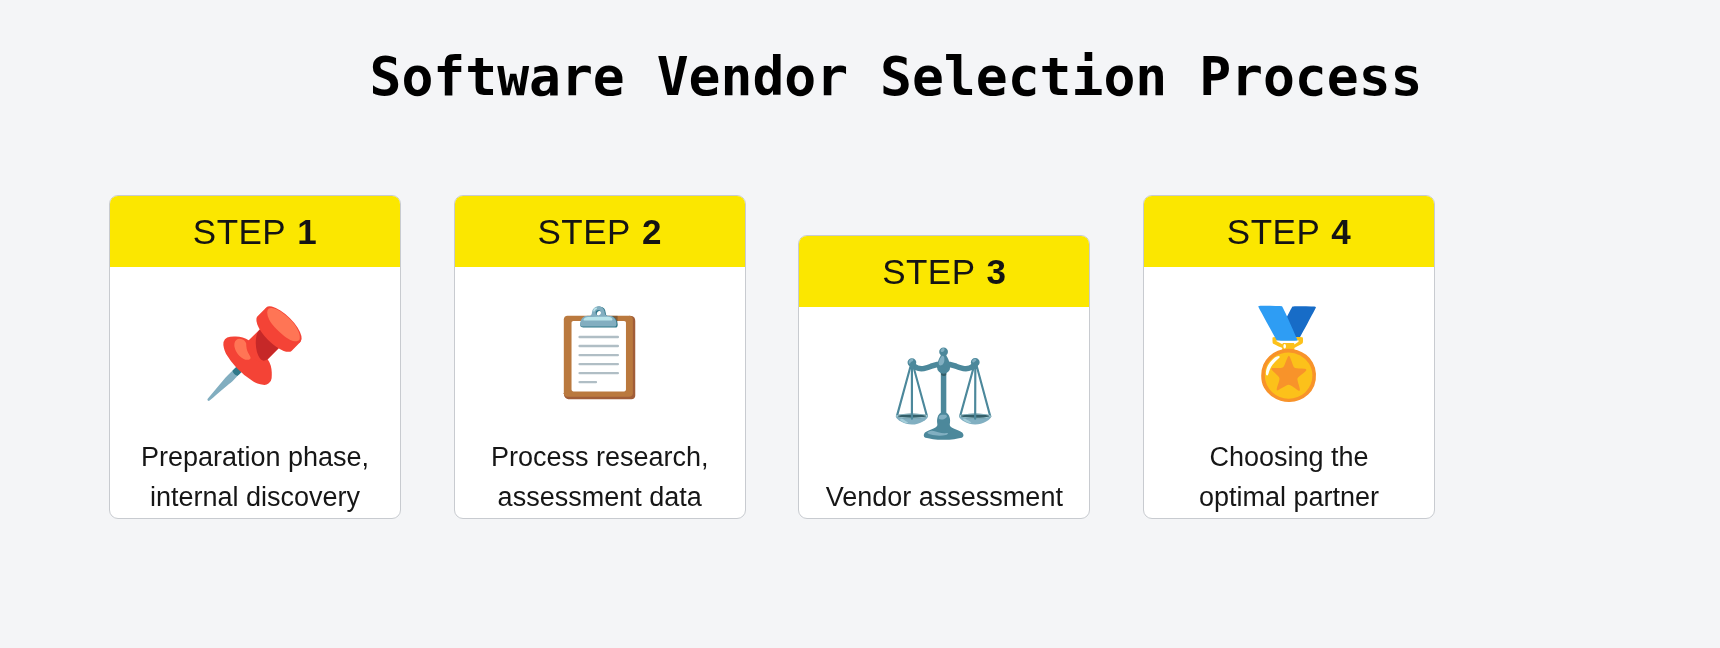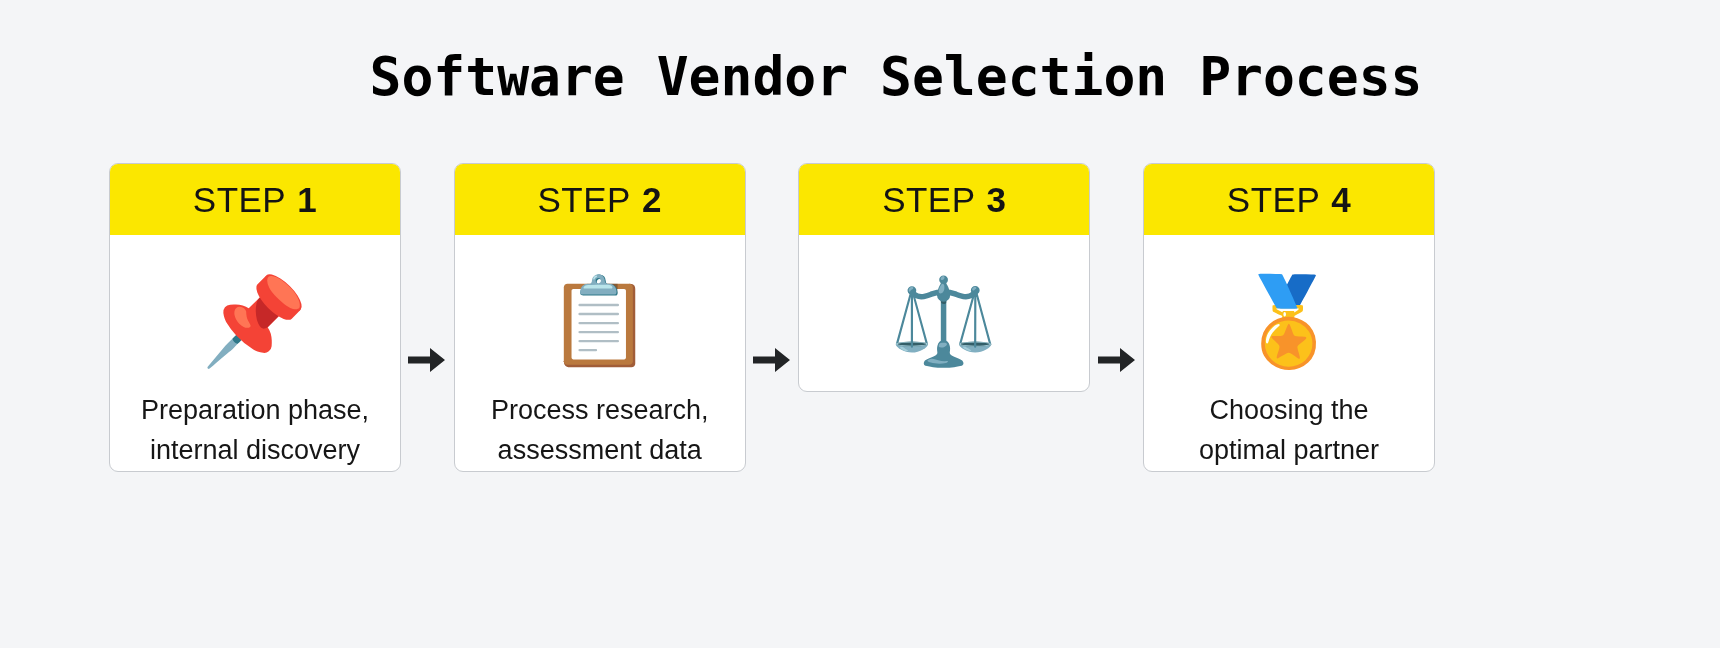--- a/index.html
+++ b/index.html
@@ -40,21 +40,21 @@
 
   
   .steps-row {
     position: absolute;
     top: 163px;
     left: 109px;
     width: 1326px;
     height: 356px;
     display: flex;
     flex-direction: row;
-    align-items: flex-start;
+    align-items: flex-end;
     justify-content: space-between;
   }
 
   .step-card {
     width: 292px;
     flex: 0 0 292px;
     background: #ffffff;
     border: 1px solid #c8cbd0;
     border-radius: 9px;
     box-sizing: border-box;
@@ -99,21 +99,21 @@
     display: flex;
     align-items: center;
     justify-content: center;
     font-size: 86px;
     line-height: 1;
     font-family: "DejaVu Sans", sans-serif;
     user-select: none;
   }
 
   .step-text {
-    margin-top: 16px;
+    margin-top: 31px;
     width: 100%;
     text-align: center;
     font-size: 27px;
     line-height: 1.48;
     color: #161616;
     font-family: "Liberation Sans", sans-serif;
     padding: 0 10px;
     box-sizing: border-box;
   }
   .step-text .line {
@@ -193,20 +193,21 @@
     </div>
 
     <div class="step-card">
       <div class="step-header">
         <span class="step-word">STEP</span>
           <span class="step-num">3</span>
       </div>
       <div class="step-body">
         <div class="step-emoji">⚖️</div>
         <div class="step-text">
+          <span class="line">Vendor assessment</span>
         </div>
       </div>
     </div>
 
     <div class="arrow-gap">
       <span class="arrow-glyph">
         <svg width="38" height="26" viewBox="0 0 38 26" xmlns="http://www.w3.org/2000/svg">
           <path d="M0 9.5 H22 V1 L37 13 L22 25 V16.5 H0 Z" fill="#222426"></path>
         </svg>
       </span>

